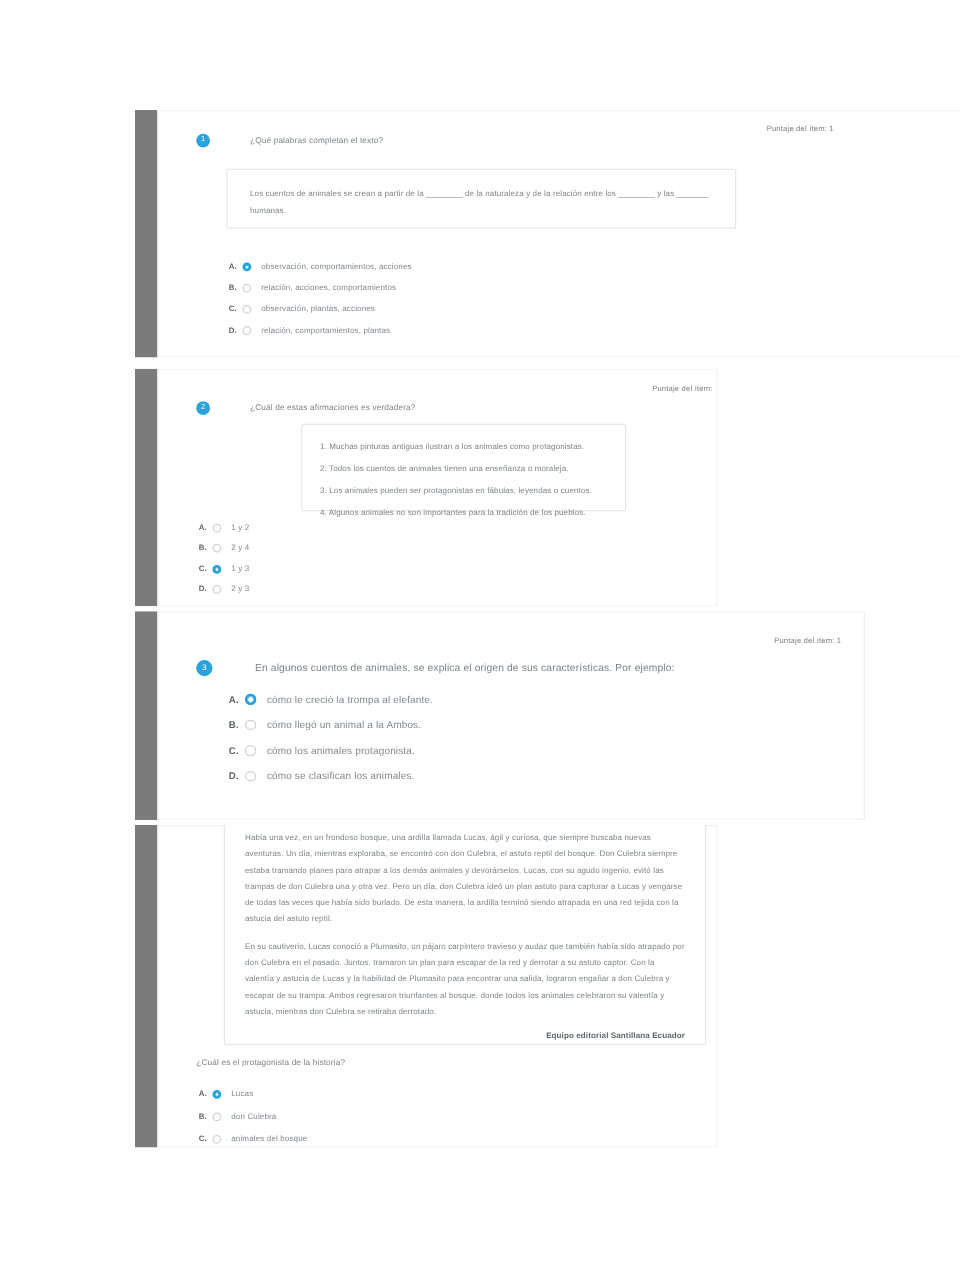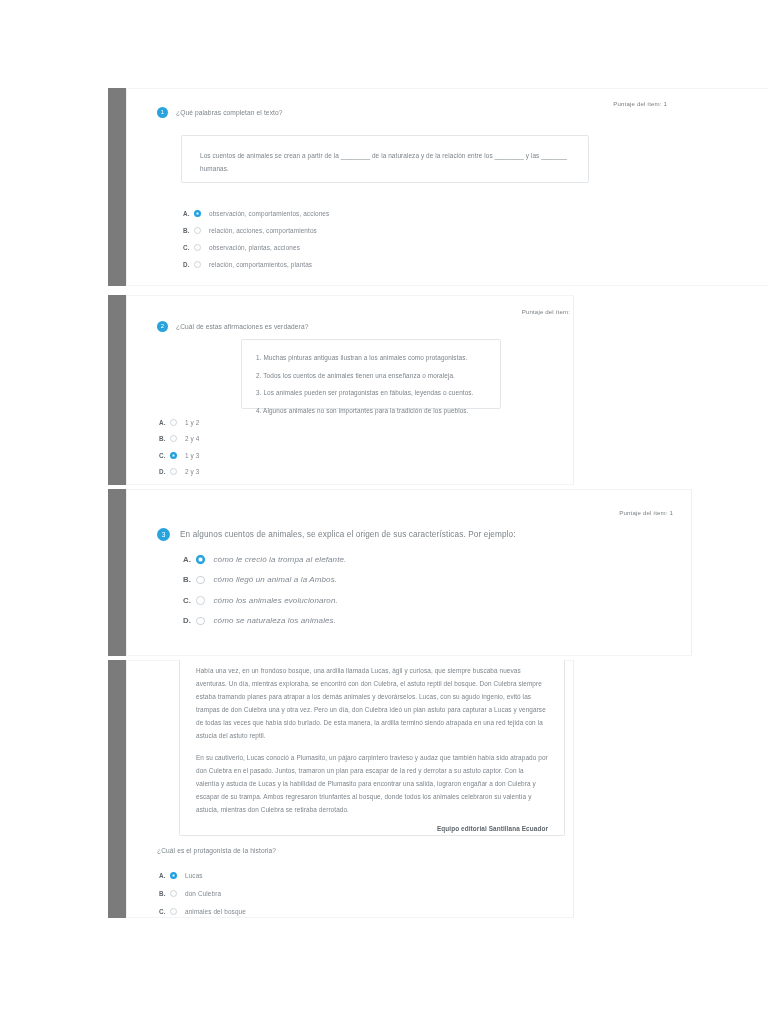--- a/index.html
+++ b/index.html
@@ -35,21 +35,21 @@
   }
 
   .score {
     position: absolute;
     font-size: 6.1px;
     color: #7a8084;
     letter-spacing: .15px;
     white-space: nowrap;
   }
 
-  .q-row { position: absolute; display: flex; align-items: flex-start; }
+  .q-row { position: absolute; display: flex; align-items: flex-start; gap: 24px; }
   .badge {
     flex: 0 0 auto;
     width: 11px; height: 11px; border-radius: 50%;
     background: #29a3dc;
     color: #ffffff;
     font-size: 6px;
     line-height: 11px;
     text-align: center;
     font-weight: 400;
   }
@@ -130,21 +130,21 @@
   
   #p3 { left: 108px; top: 489px; width: 584px; height: 167px; }
   #p3 .score { right: 18px; top: 19px; }
   #p3 .q-row { left: 30px; top: 38px; }
   #p3 .q-row .badge { width: 13px; height: 13px; line-height: 13px; font-size: 6.6px; }
   #p3 .q-row .q-text { font-size: 8.2px; line-height: 13px; margin-left: 10px; }
   #p3 .opts { left: 56px; top: 59px; }
   #p3 .opt { height: 20.5px; }
   #p3 .opt .letter { width: 13px; font-size: 7.8px; }
   #p3 .opt .radio { width: 8.5px; height: 8.5px; }
-  #p3 .opt .otext { font-size: 8px; margin-left: 9px; font-style: italic; }
+  #p3 .opt .otext { font-size: 8px; margin-left: 9px; }
 
   
   #p4 { left: 108px; top: 660px; width: 466px; height: 258px; }
   #p4 #p4-stim {
     left: 52px; top: -8px; width: 386px; height: 183px;
     padding: 10px 16px 0 16px;
   }
   #p4 #p4-stim p { margin-bottom: 9px; }
   #p4 .credit {
     text-align: right;
@@ -262,26 +262,26 @@
           <span class="otext">cómo le creció la trompa al elefante.</span>
         </div>
         <div class="opt">
           <span class="letter">B.</span>
           <span class="radio"></span>
           <span class="otext">cómo llegó un animal a la Ambos.</span>
         </div>
         <div class="opt">
           <span class="letter">C.</span>
           <span class="radio"></span>
-          <span class="otext">cómo los animales evolucionaron.</span>
+          <span class="otext">cómo los animales protagonista.</span>
         </div>
         <div class="opt">
           <span class="letter">D.</span>
           <span class="radio"></span>
-          <span class="otext">cómo se naturaleza los animales.</span>
+          <span class="otext">cómo se clasifican los animales.</span>
         </div>
       </div>
     </div>
   </div>
 
   <div class="panel" id="p4">
     <div class="gutter"></div>
     <div class="panel-body">
 
       <div class="stim" id="p4-stim">

